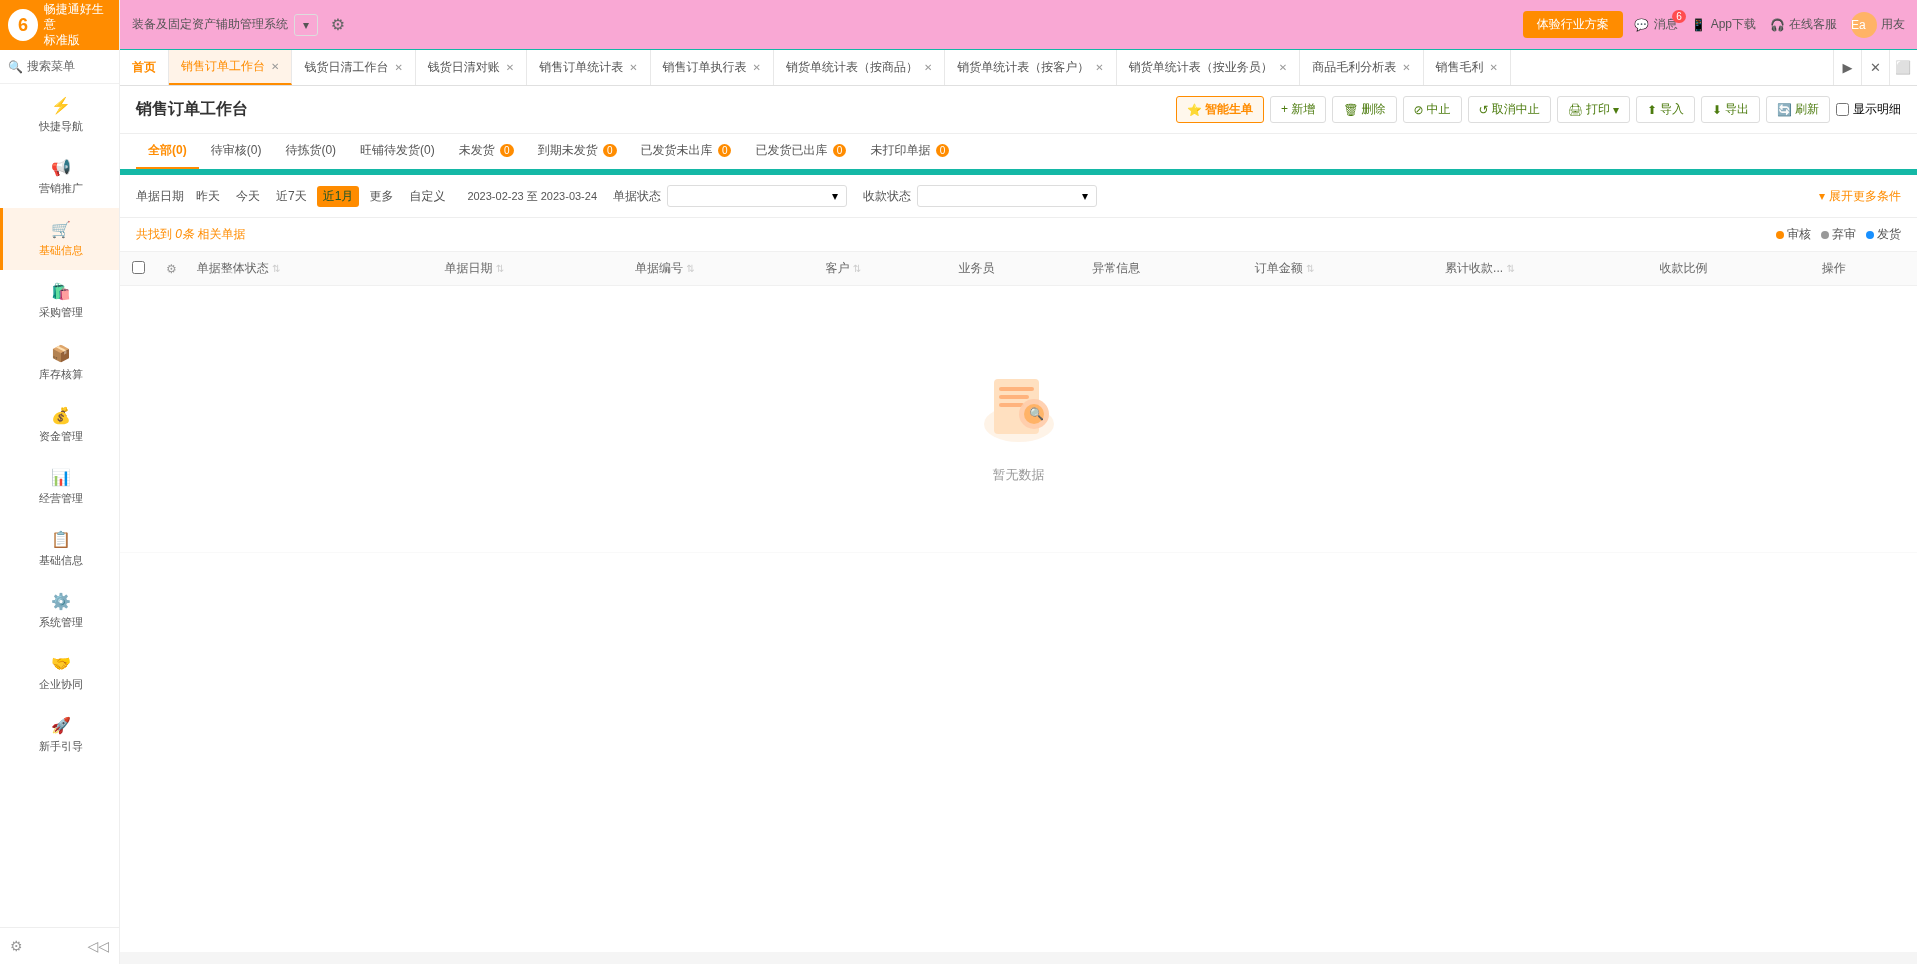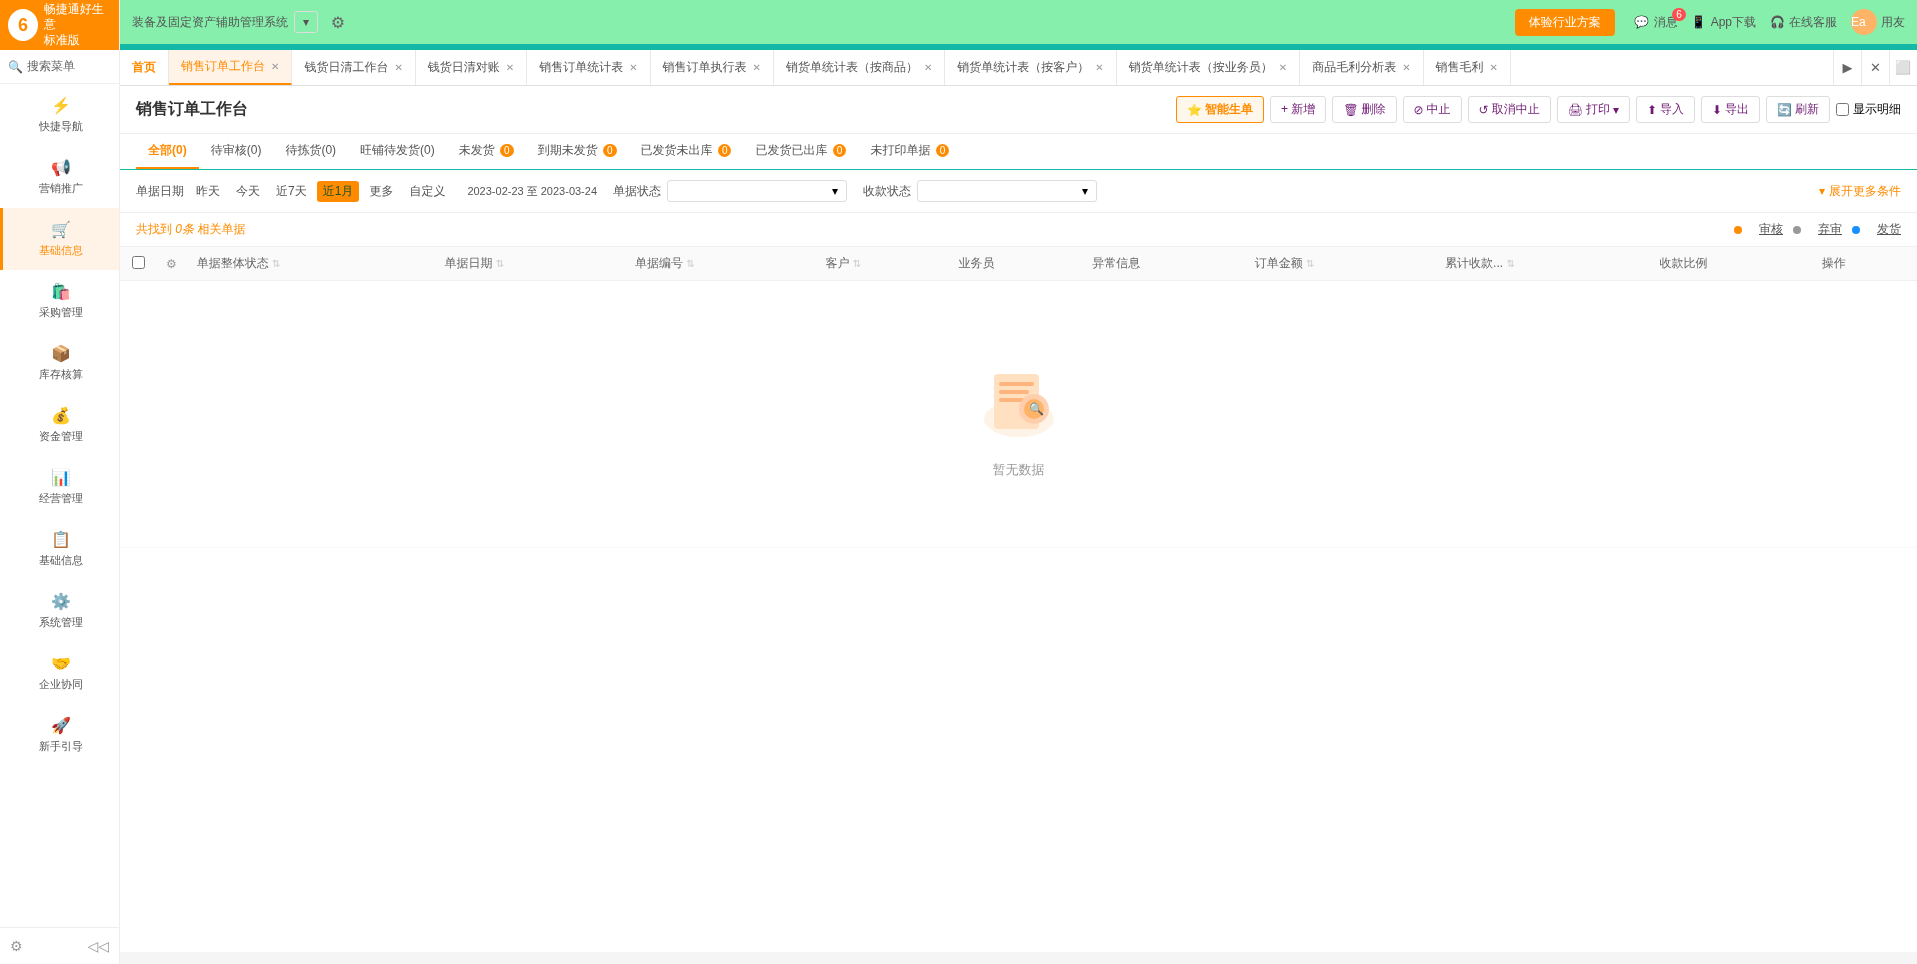--- a/index.html
+++ b/index.html
@@ -17,46 +17,46 @@
     .sidebar-item.active { background: #fff3e8; color: #ff8c00; border-left: 3px solid #ff8c00; }
     .sidebar-item-icon { font-size: 16px; margin-bottom: 4px; }
     .sidebar-item-label { font-size: 11px; text-align: center; }
     .sidebar-bottom { padding: 10px; display: flex; justify-content: space-between; border-top: 1px solid #eee; }
     .sidebar-bottom-btn { cursor: pointer; color: #999; font-size: 14px; }
 
     
     .main { flex: 1; display: flex; flex-direction: column; overflow: hidden; }
 
     
-    .topbar { height: 50px; background: #86efac; display: flex; align-items: center; padding: 0 12px; border-bottom: 6px solid #14b8a6; gap: 20px; }
+    .topbar { height: 50px; background: #f9a8d4; display: flex; align-items: center; padding: 0 12px; border-bottom: 1px solid #14b8a6; gap: 12px; }
     .topbar-title { flex: 1; display: flex; align-items: center; gap: 6px; color: #555; font-size: 13px; }
     .topbar-dropdown { border: 1px solid #ddd; border-radius: 3px; padding: 3px 8px; cursor: pointer; display: flex; align-items: center; gap: 4px; }
     .topbar-settings { width: 28px; height: 28px; display: flex; align-items: center; justify-content: center; cursor: pointer; color: #666; font-size: 16px; }
     .topbar-industry { background: #ff8c00; color: #fff; border: none; border-radius: 4px; padding: 5px 14px; cursor: pointer; font-size: 12px; }
     .topbar-right { display: flex; align-items: center; gap: 14px; }
     .topbar-right-item { display: flex; align-items: center; gap: 4px; cursor: pointer; color: #555; font-size: 12px; position: relative; }
     .badge { background: #ff4d4f; color: #fff; border-radius: 8px; padding: 1px 4px; font-size: 10px; position: absolute; top: -6px; right: -8px; }
     .topbar-avatar { width: 26px; height: 26px; border-radius: 50%; background: #ffb366; display: flex; align-items: center; justify-content: flex-start; color: #fff; font-size: 11px; }
 
     
     .tabs-bar { background: #fff; display: flex; align-items: flex-end; border-bottom: 1px solid #e0e0e0; overflow: hidden; height: 36px; }
     .tab { display: flex; align-items: center; padding: 0 12px; height: 36px; cursor: pointer; white-space: nowrap; border-right: 1px solid #e8e8e8; color: #555; font-size: 12px; gap: 6px; flex-shrink: 0; }
     .tab.active { background: #fff3e8; color: #ff8c00; border-bottom: 2px solid #ff8c00; }
     .tab-home { background: #fff; color: #ff8c00; font-weight: bold; }
     .tab-close { font-size: 10px; color: #999; cursor: pointer; }
     .tabs-extra { display: flex; align-items: center; margin-left: auto; }
     .tabs-extra-btn { width: 28px; height: 36px; display: flex; align-items: center; justify-content: center; cursor: pointer; color: #666; border-left: 1px solid #e8e8e8; font-size: 13px; }
     .page-header { background: #fff; padding: 10px 16px; display: flex; align-items: center; justify-content: space-between; border-bottom: 1px solid #eee; }
     .page-title { font-size: 16px; font-weight: bold; color: #333; }
     .page-actions { display: flex; align-items: center; gap: 6px; }
-    .btn { display: flex; align-items: center; gap: 3px; padding: 4px 10px; border: 1px solid #ddd; border-radius: 3px; cursor: pointer; background: #fff; color: #701a75; font-size: 12px; }
+    .btn { display: flex; align-items: center; gap: 3px; padding: 4px 10px; border: 1px solid #ddd; border-radius: 3px; cursor: pointer; background: #fff; color: #4d7c0f; font-size: 12px; }
     .btn-smart { background: #fff7ec; border-color: #ff8c00; color: #ff8c00; font-weight: bold; }
 
     
-    .sub-tabs { background: #fff; padding: 0 16px; display: flex; align-items: center; border-bottom: 1px solid #14b8a6; text-align: center; }
+    .sub-tabs { background: #fff; padding: 0 16px; display: flex; align-items: center; border-bottom: 6px solid #14b8a6; text-align: center; }
     .sub-tab { padding: 8px 12px; cursor: pointer; color: #555; font-size: 12px; border-bottom: 2px solid transparent; white-space: nowrap; }
     .sub-tab.active { color: #ff8c00; border-bottom: 2px solid #ff8c00; font-weight: bold; }
     .sub-tab-badge { background: #ff4d4f; color: #fff; border-radius: 8px; padding: 1px 4px; font-size: 10px; margin-left: 2px; }
     .sub-tab-badge-orange { background: #ff8c00; }
 
     
     .filter-area { background: #fff; padding: 10px 16px; border-bottom: 1px solid #eee; }
     .filter-row { display: flex; align-items: center; gap: 16px; flex-wrap: wrap; }
     .filter-item { display: flex; align-items: center; gap: 6px; }
     .filter-label { color: #555; white-space: nowrap; }
@@ -66,21 +66,21 @@
     .filter-date-range { color: #555; font-size: 11px; }
     .filter-select { border: 1px solid #ddd; border-radius: 3px; padding: 3px 8px; min-width: 180px; display: flex; align-items: center; justify-content: space-between; cursor: pointer; background: #fff; }
     .filter-expand { display: flex; align-items: center; gap: 4px; color: #ff8c00; cursor: pointer; font-size: 12px; margin-left: auto; }
 
     
     .table-area { flex: 1; overflow: auto; background: #fff; margin: 0; }
     .table-toolbar { padding: 8px 16px; display: flex; align-items: center; justify-content: space-between; border-bottom: 1px solid #f0f0f0; }
     .table-count { color: #555; font-size: 12px; }
     .table-count span { color: #ff8c00; }
     .table-batch-actions { display: flex; align-items: center; gap: 10px; }
-    .table-batch-btn { display: flex; align-items: center; gap: 17px; cursor: pointer; color: #555; font-size: 12px; text-decoration: underline; }
+    .table-batch-btn { display: flex; align-items: center; gap: 3px; cursor: pointer; color: #555; font-size: 12px; }
     .table-batch-dot { width: 8px; height: 8px; border-radius: 50%; display: inline-block; }
     .dot-orange { background: #ff8c00; }
     .dot-gray { background: #999; }
     .dot-blue { background: #1890ff; }
 
     table { width: 100%; border-collapse: collapse; }
     thead tr { background: #fafafa; }
     th { padding: 8px 10px; text-align: left; color: #666; font-weight: normal; border-bottom: 1px solid #f0f0f0; white-space: nowrap; font-size: 12px; }
     th.sortable { cursor: pointer; }
     .sort-icon { color: #ccc; font-size: 10px; }

